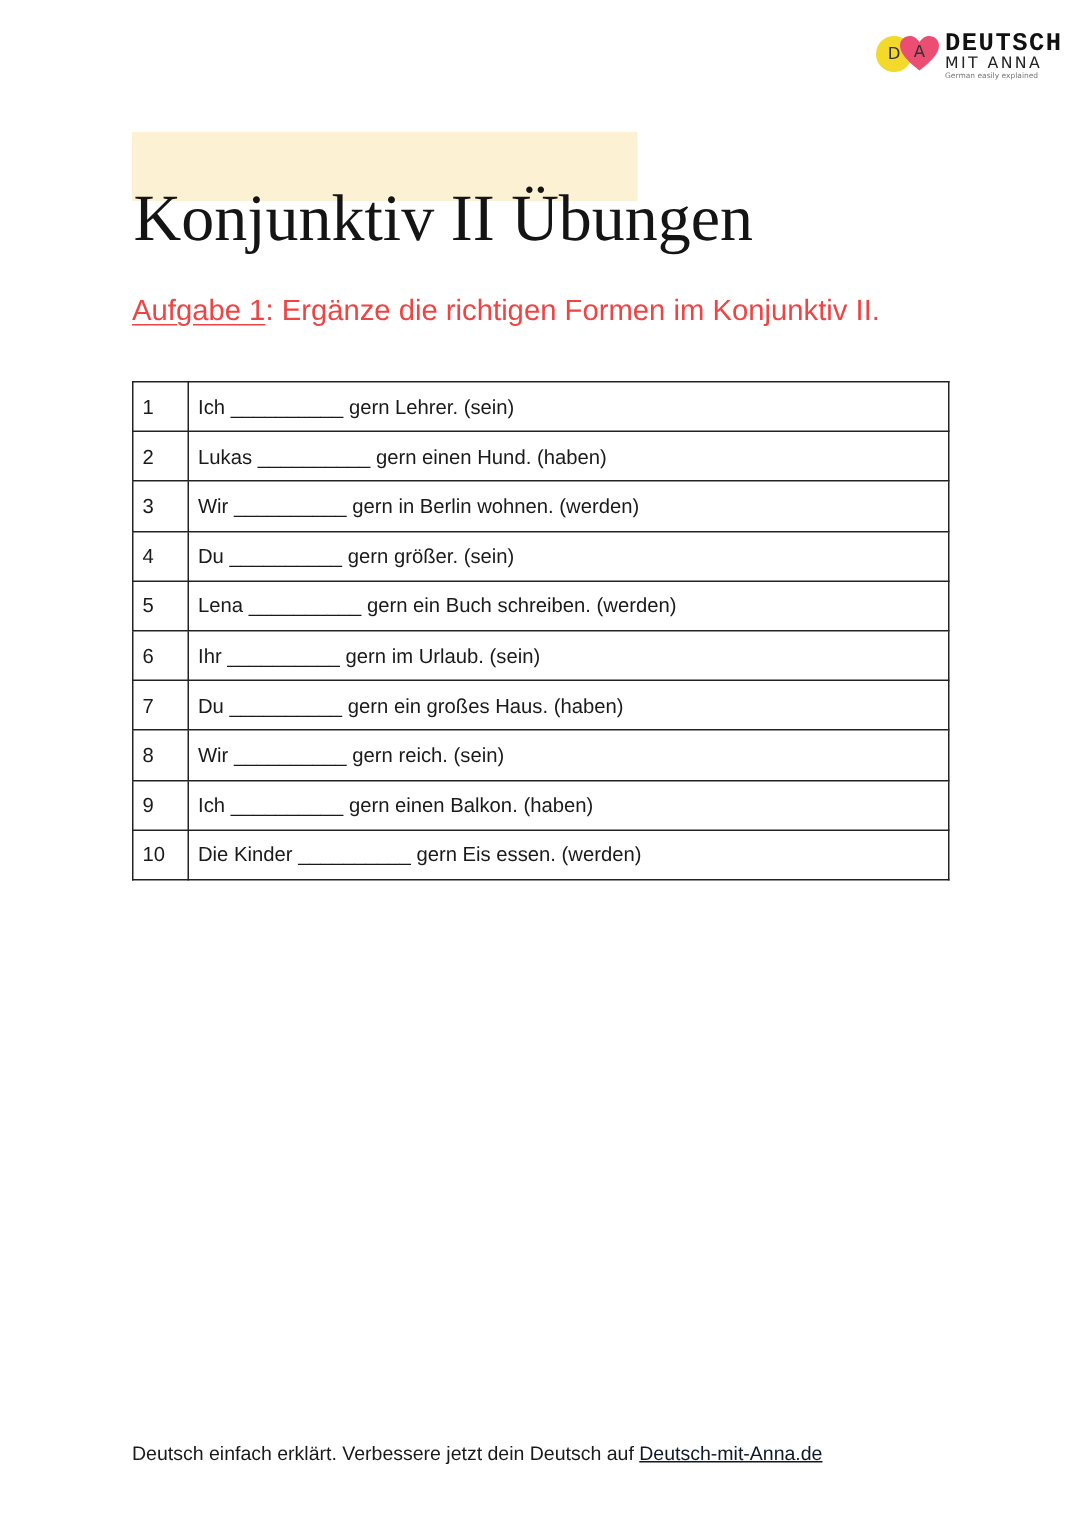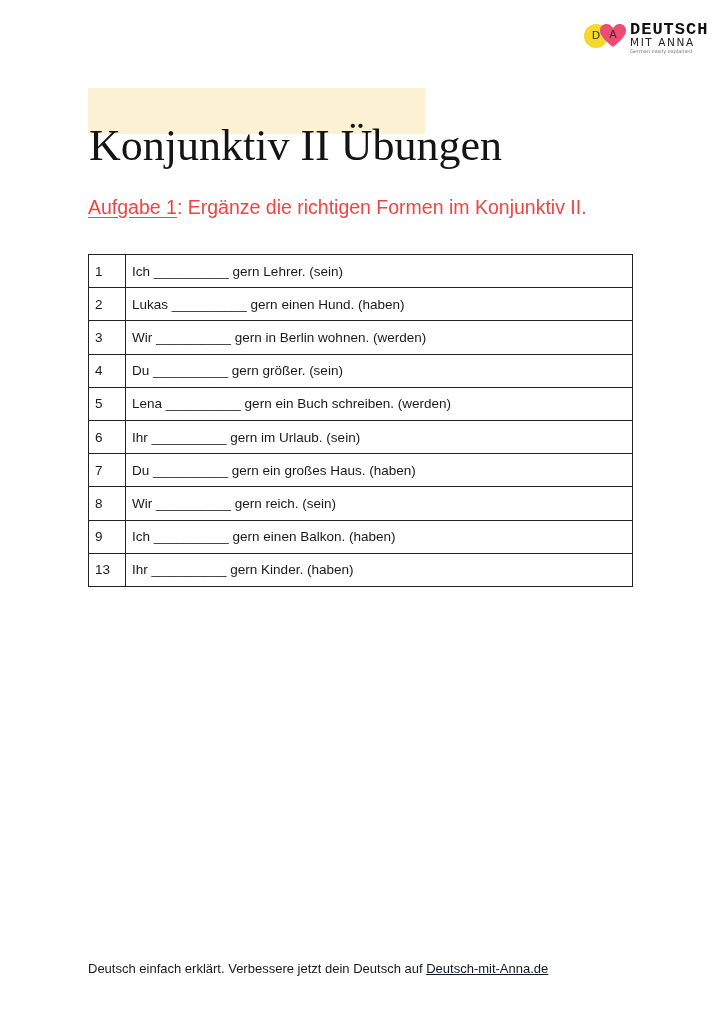--- a/index.html
+++ b/index.html
@@ -98,21 +98,21 @@
       </tr>
       <tr>
         <td class="num">8</td>
         <td>Wir __________ gern reich. (sein)</td>
       </tr>
       <tr>
         <td class="num">9</td>
         <td>Ich __________ gern einen Balkon. (haben)</td>
       </tr>
       <tr>
-        <td class="num">13</td>
-        <td>Ihr __________ gern Kinder. (haben)</td>
+        <td class="num">10</td>
+        <td>Die Kinder __________ gern Eis essen. (werden)</td>
       </tr>
     </tbody>
 </table>
 
 <div class="footer">
   <b>Deutsch einfach erklärt</b><span>. Verbessere jetzt dein Deutsch auf </span><a>Deutsch-mit-Anna.de</a>
 </div>
 
 </body></html>

